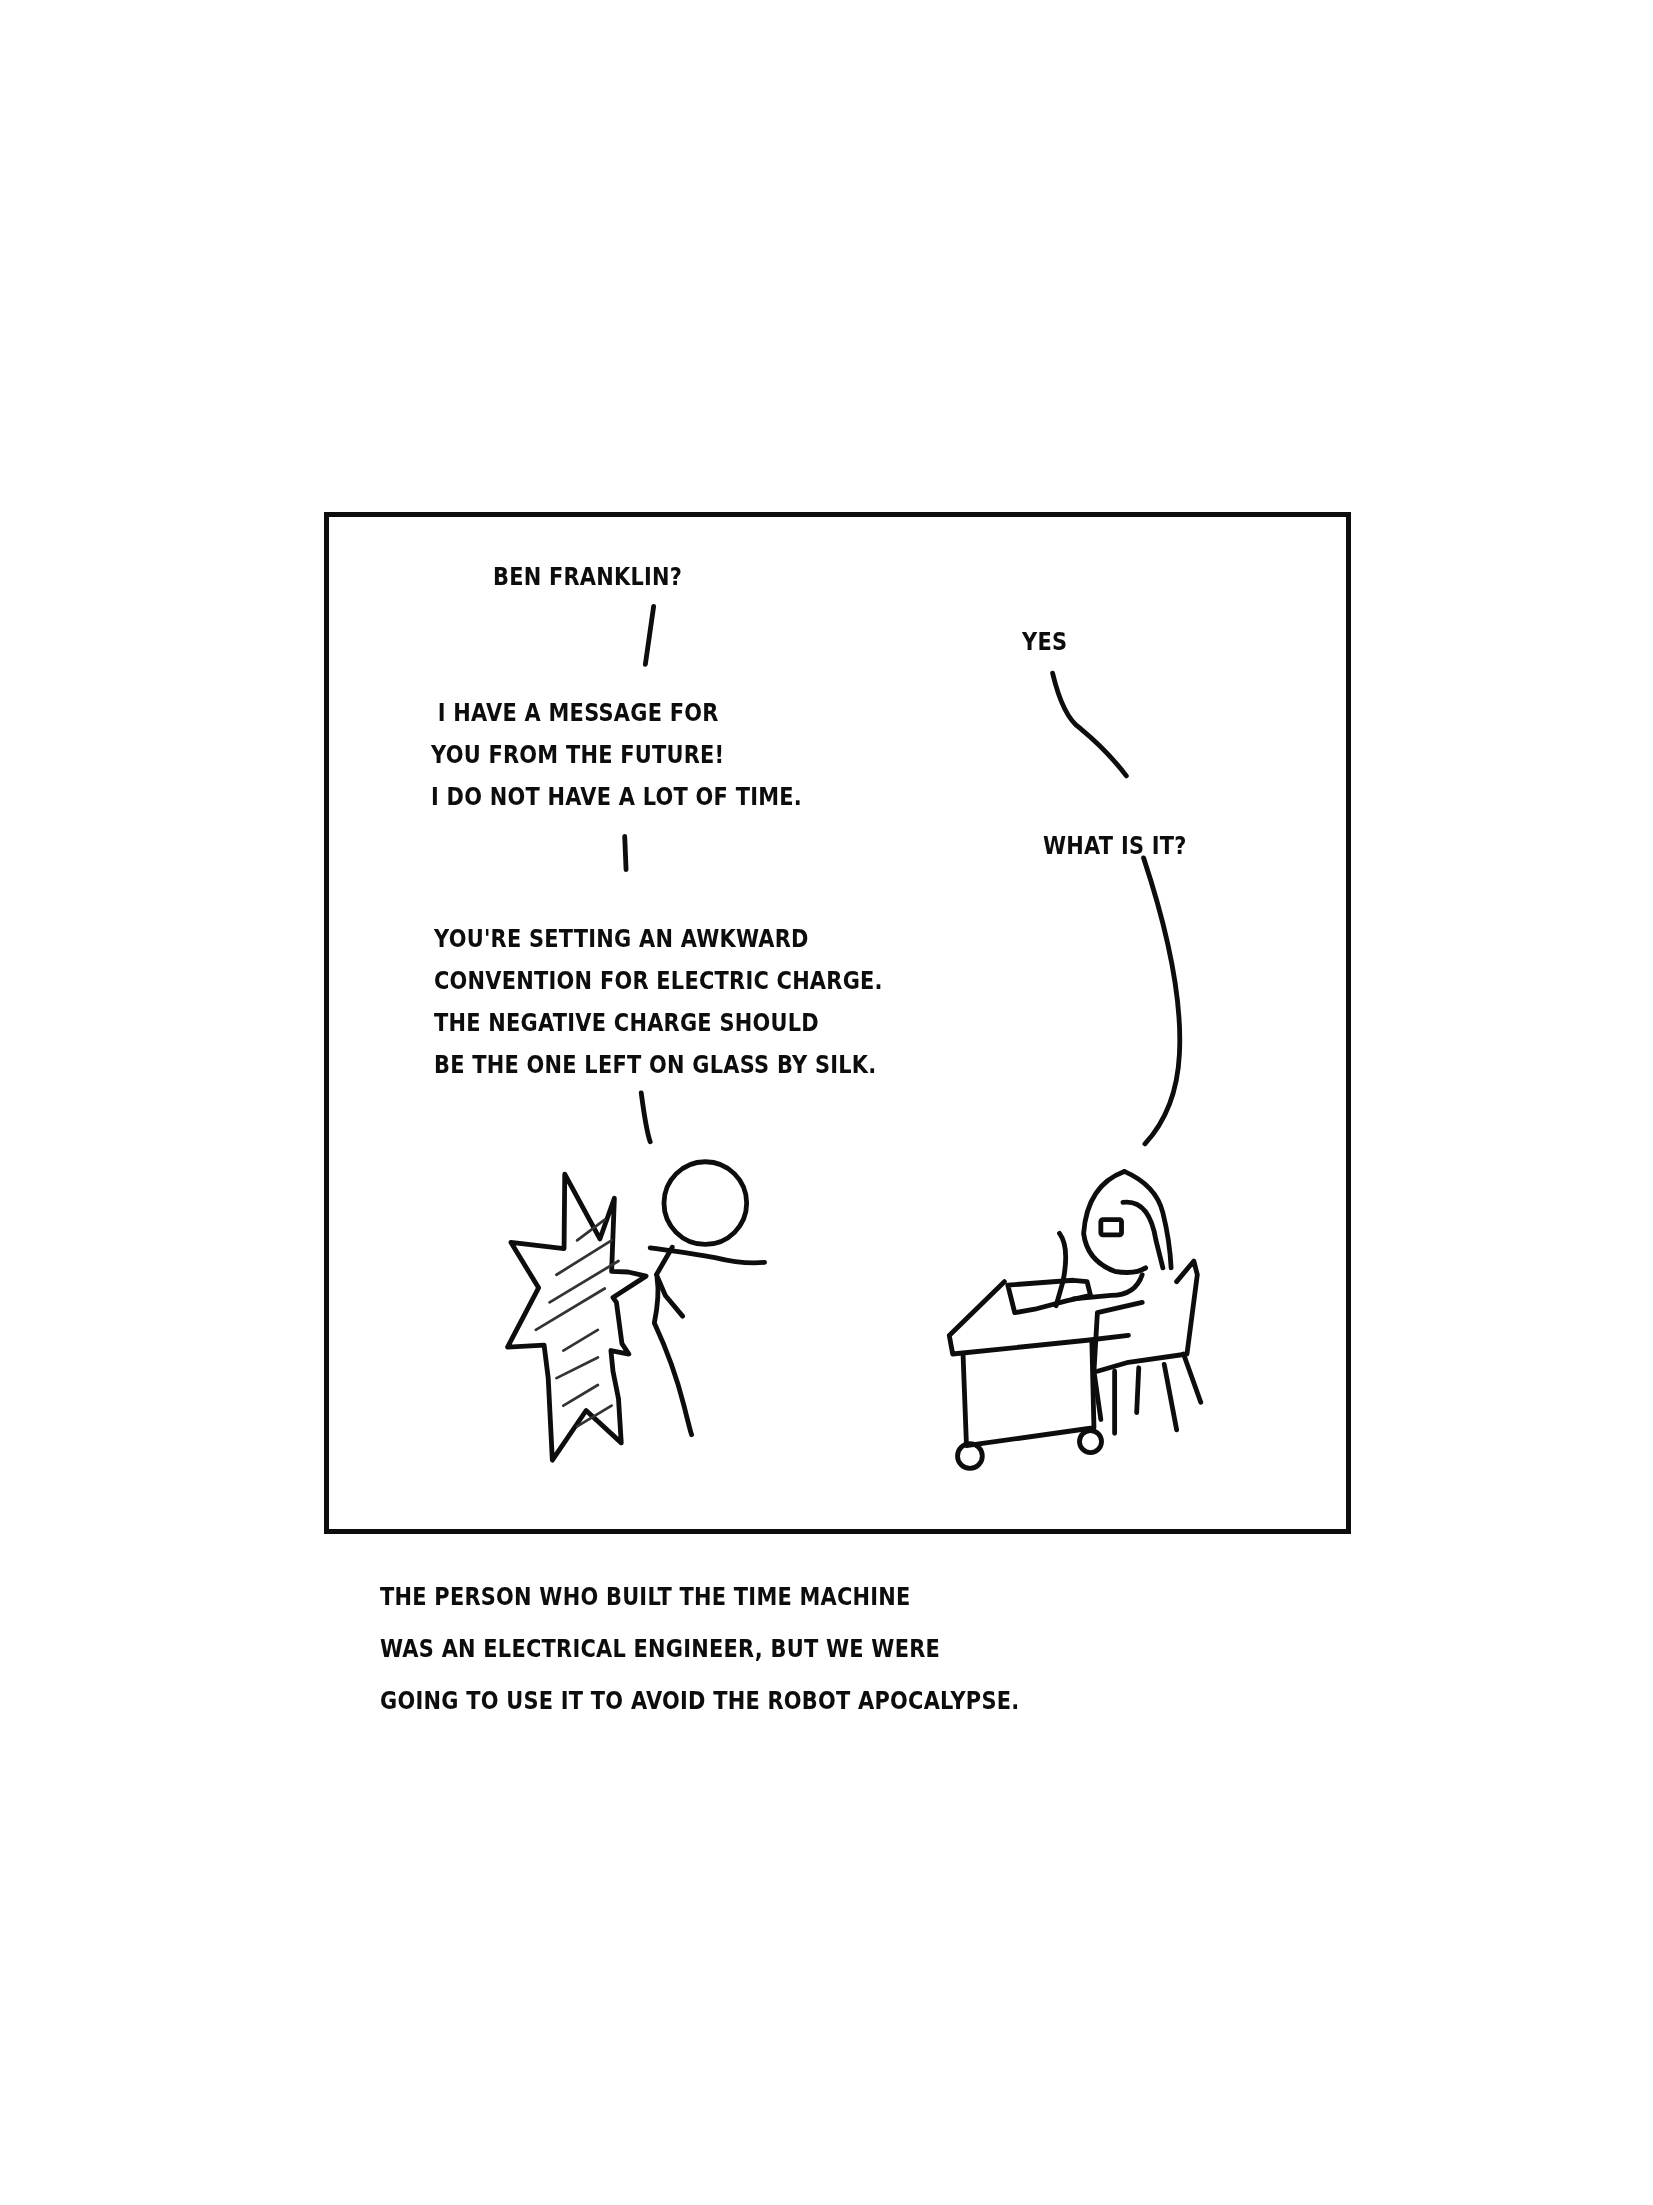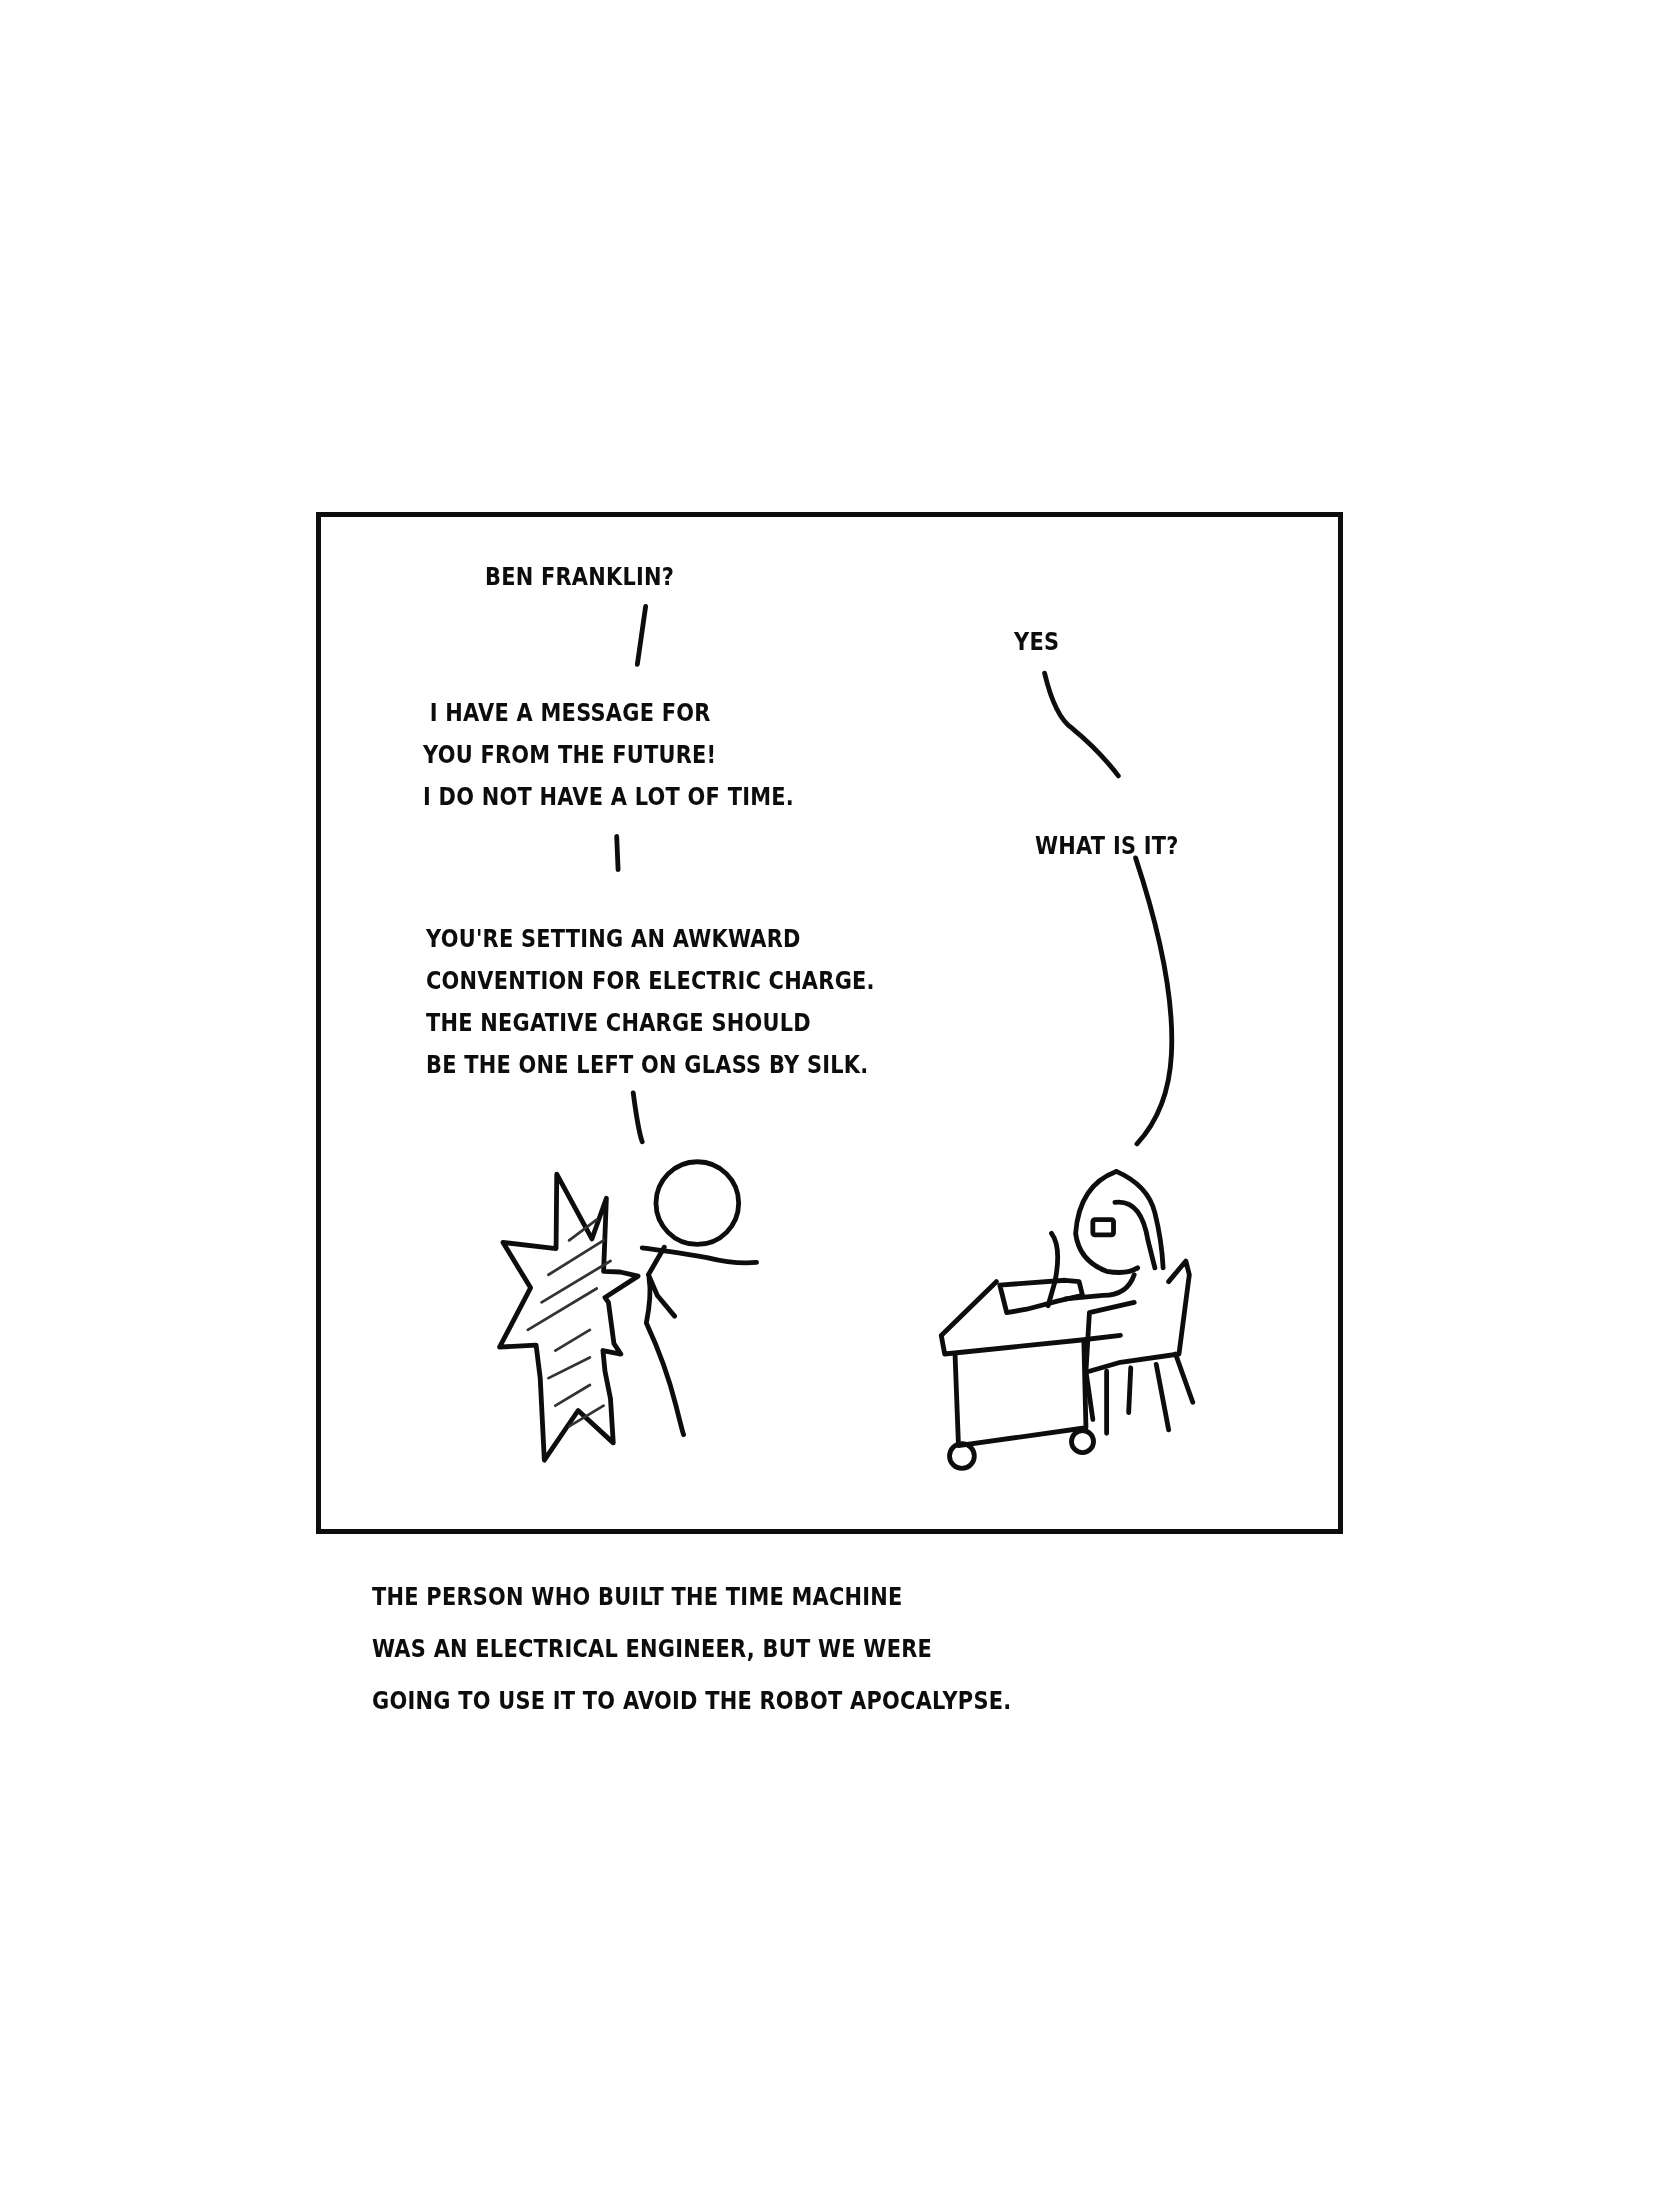--- a/index.html
+++ b/index.html
@@ -1,17 +1,17 @@
 <!DOCTYPE html>
 <html style="font-size:11px"><head>
 <meta charset="utf-8">
 <style>
   html, body { margin:0; padding:0; background:#ffffff; }
   body { width:1654px; height:2205px; position:relative; overflow:hidden; }
-  .comic { position:absolute; left:4px; top:0; width:1592px; height:2205px; }
+  .comic { position:absolute; left:12px; top:0; width:1592px; height:2205px; }
   .panel {
     position:absolute; left:312px; top:512px; width:1017px; height:1012px;
     border:5.5px solid #0d0d0d; box-sizing:content-box; background:#fff;
   }
   .txt {
     position:absolute; font-family:"DejaVu Sans", sans-serif; font-weight:bold;
     color:#0d0d0d; text-transform:uppercase; white-space:nowrap;
     font-size:25.5px; letter-spacing:0.3px; transform:scaleX(0.82); transform-origin:left top;
     line-height:42px;
   }

